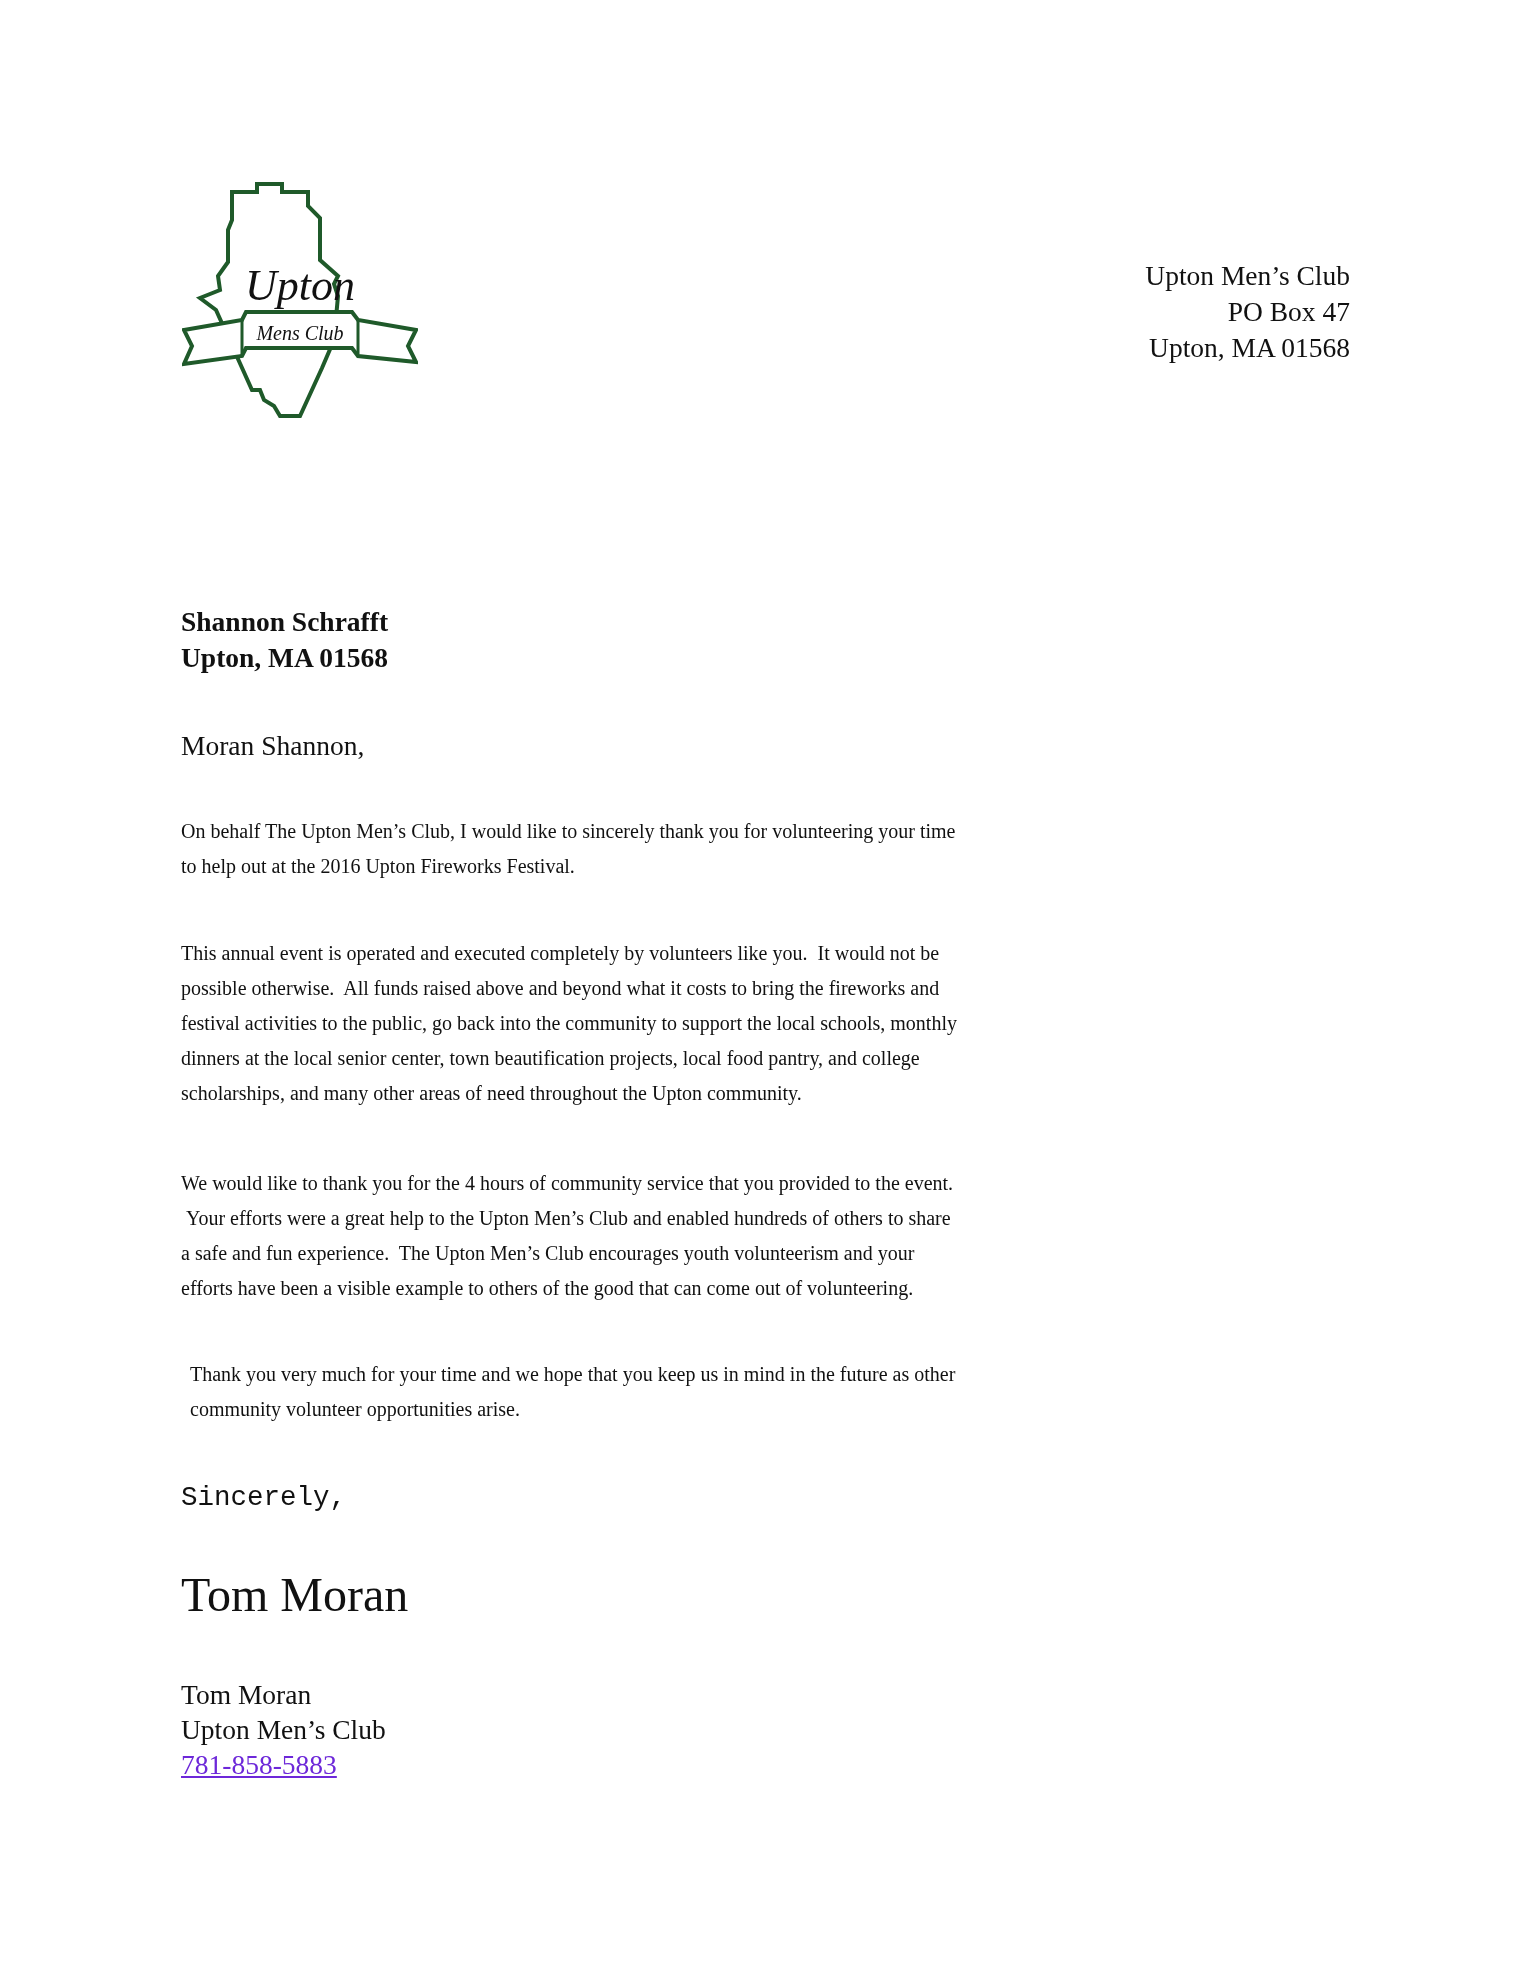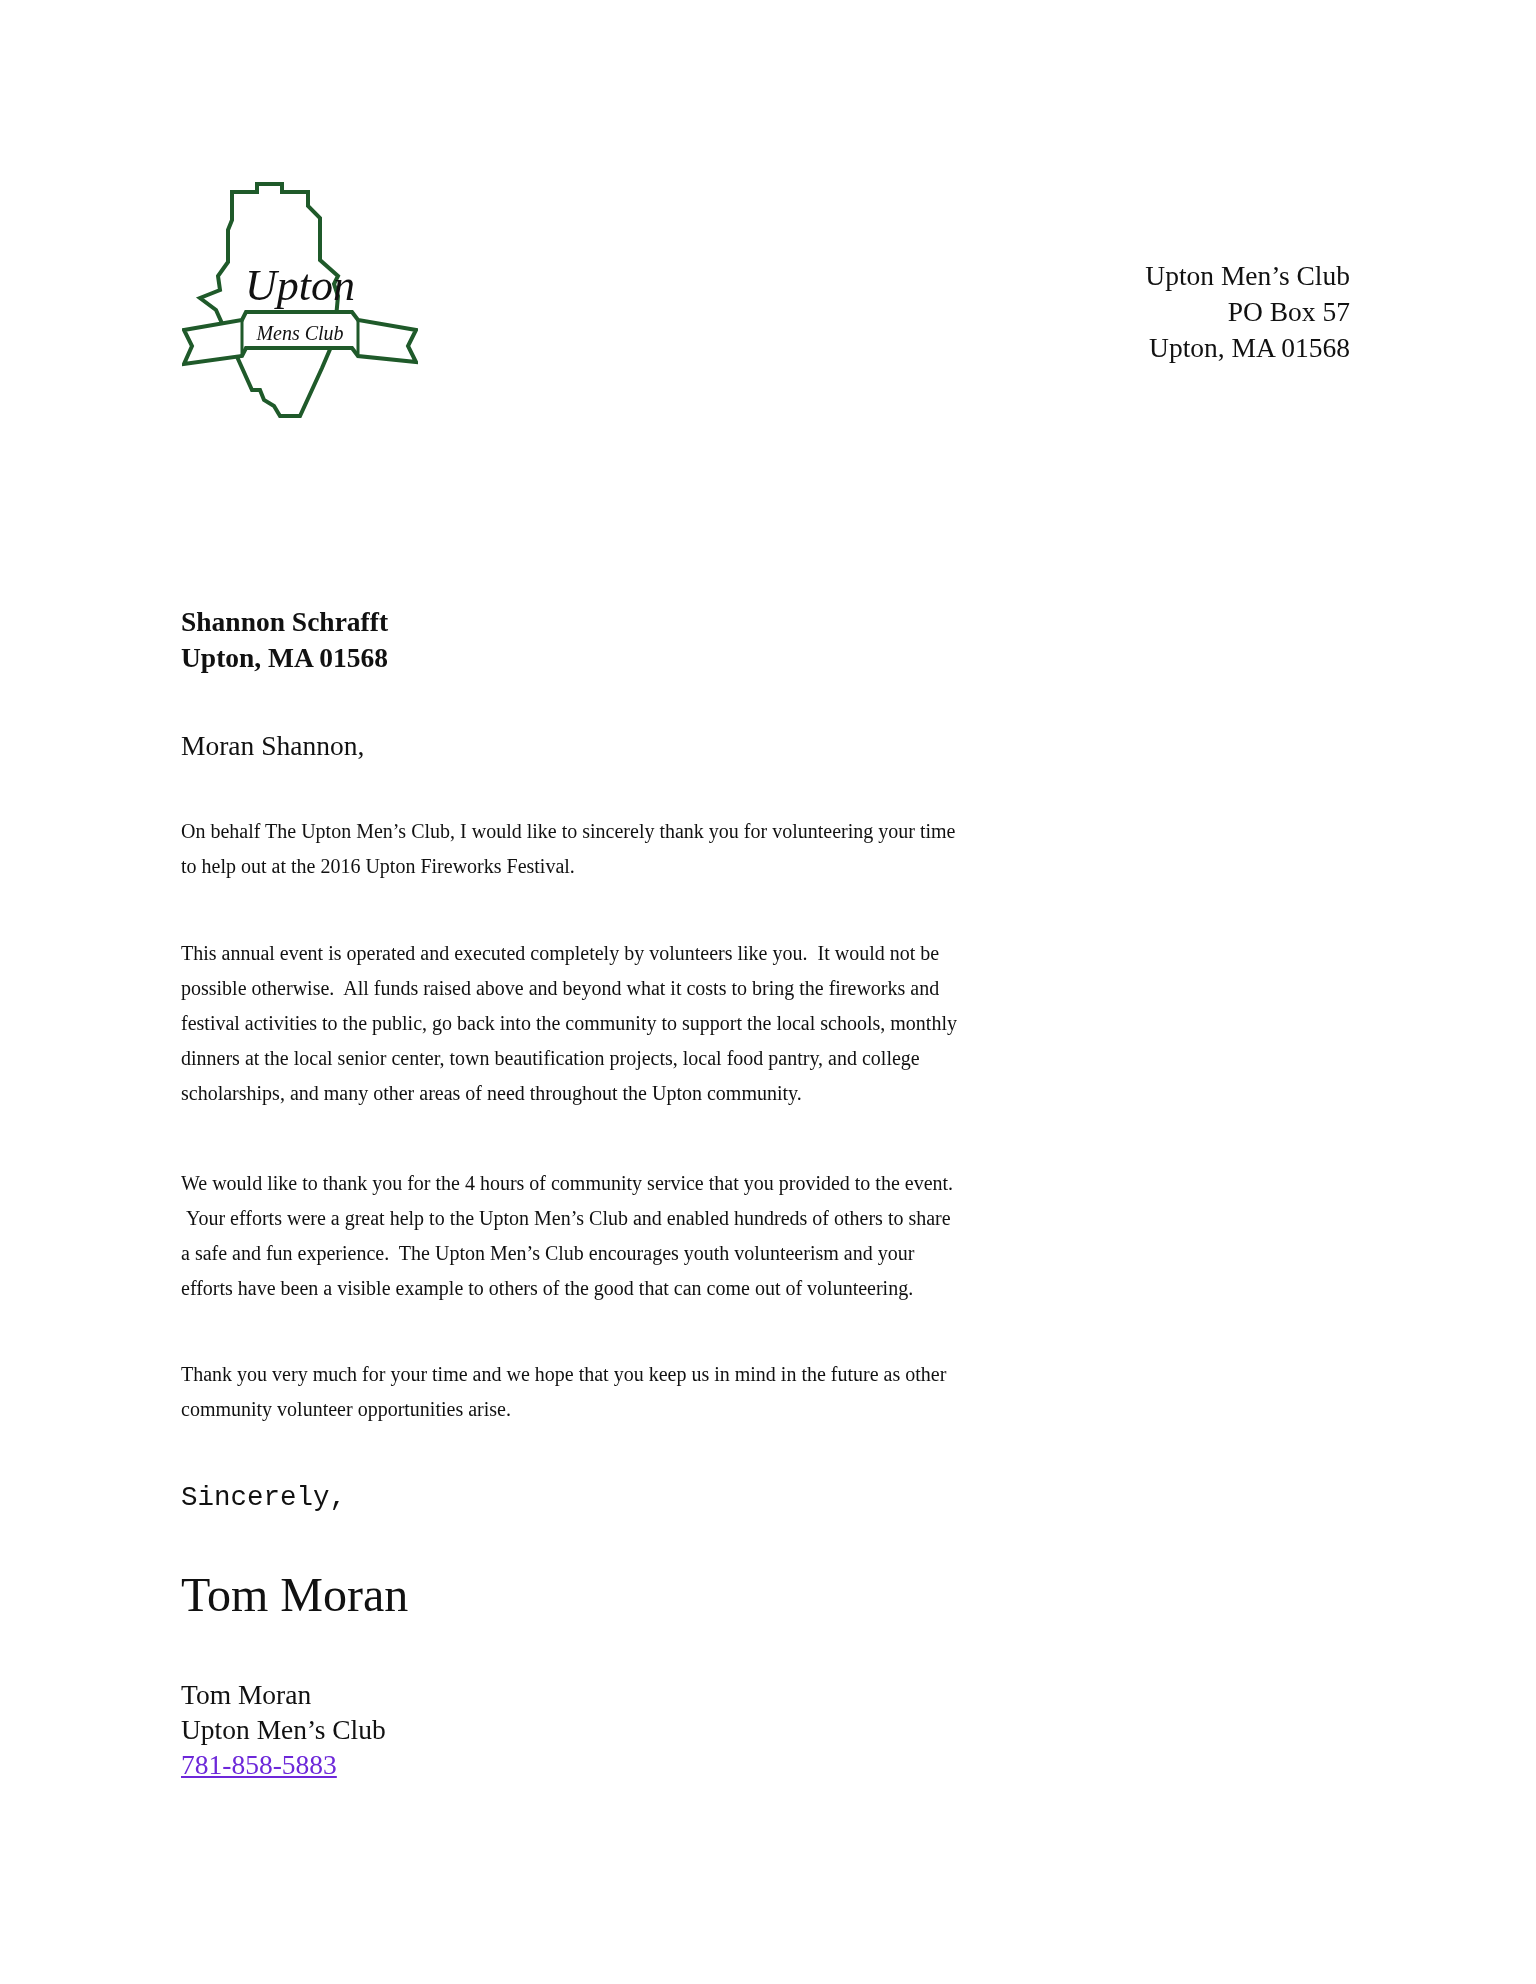--- a/index.html
+++ b/index.html
@@ -10,42 +10,42 @@
             font-size:27.5px; line-height:36px; }
   .sender div { white-space:nowrap; }
   .recipient { position:absolute; left:181px; top:604px; font-weight:bold;
                font-size:27.5px; line-height:36px; }
   .salutation { position:absolute; left:181px; top:728px; font-size:27.5px; line-height:36px; }
   .body-block { position:absolute; left:181px; width:1180px; font-size:20px; line-height:35px; }
   .body-block p { margin:0; white-space:pre-wrap; }
   .p1 { top:814px; }
   .p2 { top:936px; }
   .p3 { top:1166px; }
-  .p4 { top:1357px; }
+  .p4 { top:1357px;margin-left:9px; }
   .closing { position:absolute; left:181px; top:1480px; font-size:27.5px; line-height:36px;font-family:Liberation Mono, monospace; }
   .sig-script { position:absolute; left:181px; top:1566px; font-size:48px; line-height:58px; }
   .sig-block { position:absolute; left:181px; top:1677px; font-size:27.5px; line-height:35px; }
   .sig-block a { color:#6d28d9; text-decoration:underline; }
 </style>
 </head>
 <body>
 
 <div class="logo">
   <svg width="236" height="246" viewBox="0 0 236 246">
     <path d="M50 12 L75 12 L75 4 L100 4 L100 12 L126 12 L126 26 L138 38 L138 80 L156 96 L152 104 L156 116 L152 160 L140 188 L118 236 L98 236 L92 226 L82 220 L78 210 L70 210 L34 130 L18 118 L38 110 L36 96 L46 82 L46 50 L50 40 Z" fill="none" stroke="#1f5a2a" stroke-width="4"></path>
     <path d="M2 150 L60 140 L64 132 L170 132 L176 140 L234 150 L226 166 L234 182 L176 176 L170 168 L64 168 L60 176 L2 184 L10 166 Z" fill="#ffffff" stroke="#1f5a2a" stroke-width="4"></path>
     <path d="M60 140 L60 176 M176 140 L176 176" stroke="#1f5a2a" stroke-width="3"></path>
     <text x="118" y="120" text-anchor="middle" font-family="Liberation Serif, serif" font-style="italic" font-size="44" fill="#111">Upton</text>
     <text x="118" y="160" text-anchor="middle" font-family="Liberation Serif, serif" font-style="italic" font-size="20" fill="#111">Mens Club</text>
   </svg>
 </div>
 
 <div class="sender">
   <div>Upton Men’s Club</div>
-  <div>PO Box 57</div>
+  <div>PO Box 47</div>
   <div>Upton, MA 01568</div>
 </div>
 
 <div class="recipient">
   <div>Shannon Schrafft</div>
   <div>Upton, MA 01568</div>
 </div>
 
 <div class="salutation">Moran Shannon,</div>
 

